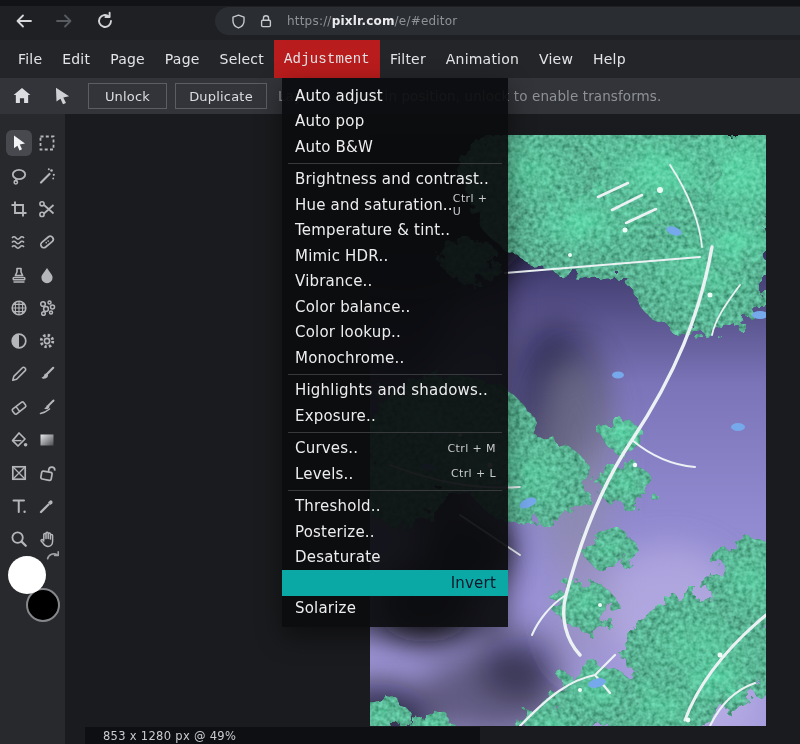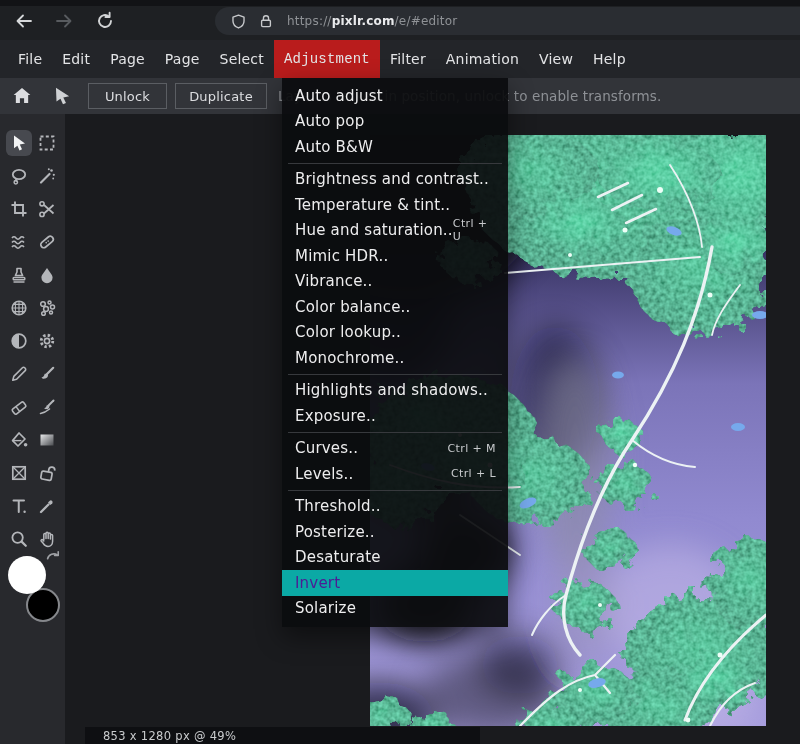--- a/index.html
+++ b/index.html
@@ -50,21 +50,21 @@
     display:flex; align-items:center; }
   .status-strip span { margin-left:18px; font-size:11.5px; color:#c9cbcd; letter-spacing:.3px; }
 
   
   .dropdown { position:absolute; left:282px; top:78px; width:226px; background:rgba(11,12,14,0.93);
     padding:5px 0 6px 0; z-index:30; box-shadow:0 10px 24px rgba(0,0,0,.45); }
   .dd-item { height:25.5px; display:flex; align-items:center; padding:0 12px 0 13px;
     font-size:15px; color:#ededee; letter-spacing:.2px; }
   .dd-item .lbl { flex:1; white-space:nowrap; }
   .dd-item .sc { font-size:11px; color:#c7c9cc; letter-spacing:.4px; }
-  .dd-item.hl { background:#0ba9a5; color:#4c1d95; }
+  .dd-item.hl { background:#0ba9a5; color:#0f172a;text-align:right; }
   .dd-div { height:1px; background:#37393d; margin:3px 6px; }
 </style>
 </head>
 <body>
 
 <div class="stage">
 
   <div class="browser-bar">
     <div class="window-edge"></div>
     <div class="nav-ico" style="left:11px">
@@ -461,27 +461,27 @@
         <span class="lbl">Auto pop</span>
       </div>
       <div class="dd-item">
         <span class="lbl">Auto B&amp;W</span>
       </div>
       <div class="dd-div"></div>
       <div class="dd-item">
         <span class="lbl">Brightness and contrast..</span>
       </div>
       <div class="dd-item">
-        <span class="lbl">Temperature &amp; tint..</span>
-      </div>
-      <div class="dd-item">
         <span class="lbl">Hue and saturation..</span>
         <span class="sc">Ctrl + U</span>
       </div>
       <div class="dd-item">
+        <span class="lbl">Temperature &amp; tint..</span>
+      </div>
+      <div class="dd-item">
         <span class="lbl">Mimic HDR..</span>
       </div>
       <div class="dd-item">
         <span class="lbl">Vibrance..</span>
       </div>
       <div class="dd-item">
         <span class="lbl">Color balance..</span>
       </div>
       <div class="dd-item">
         <span class="lbl">Color lookup..</span>

